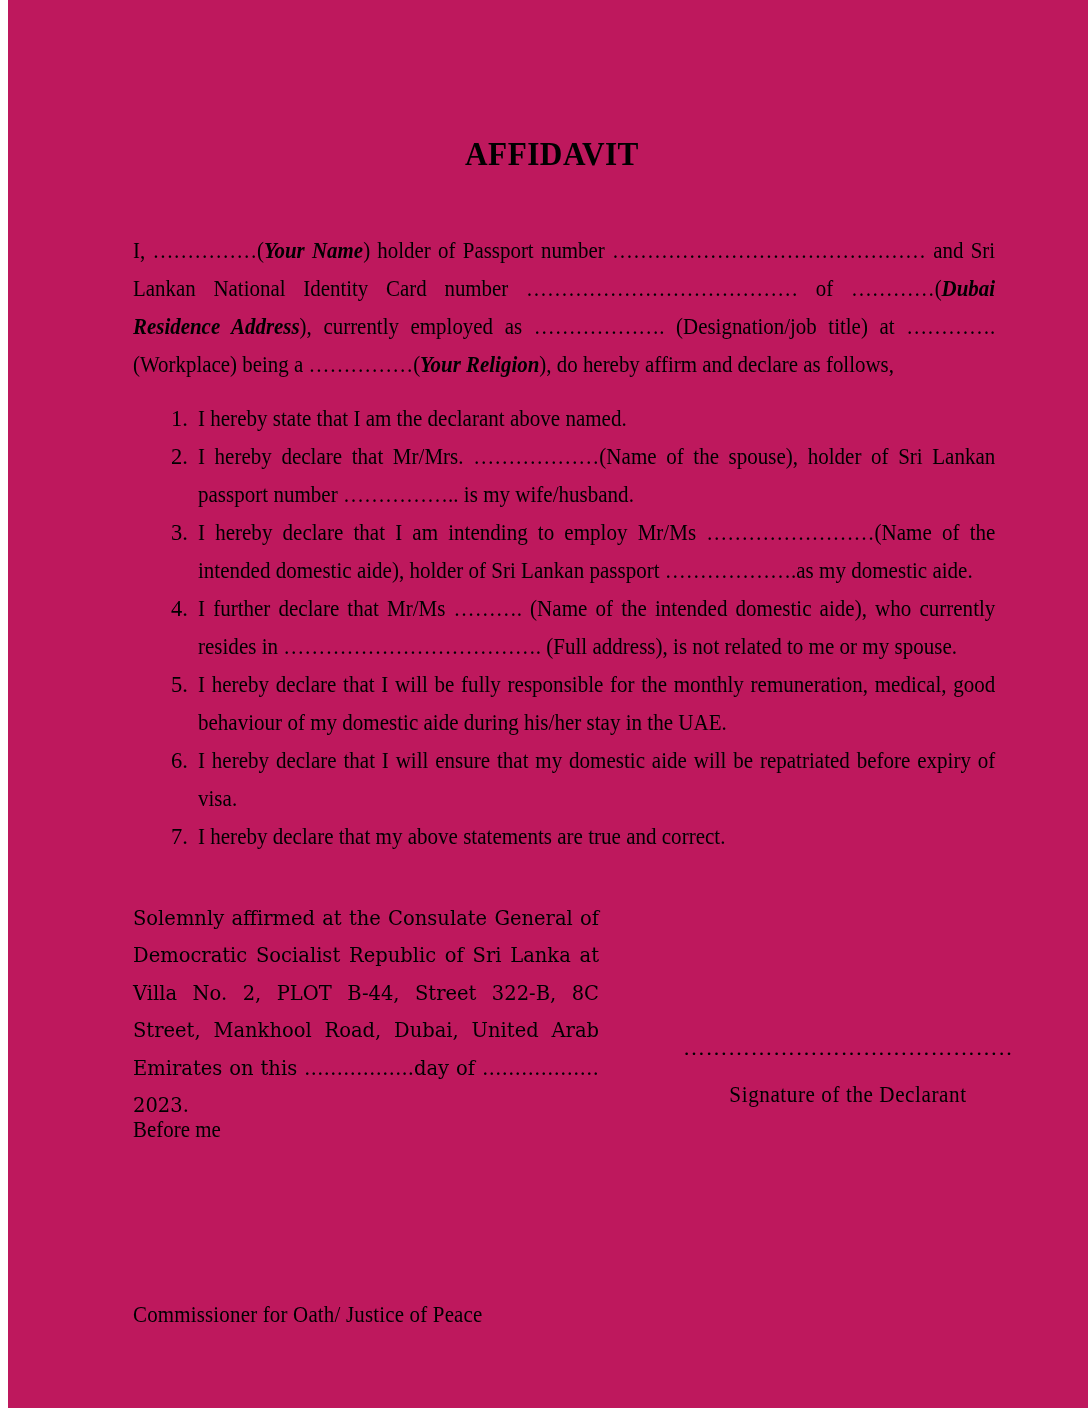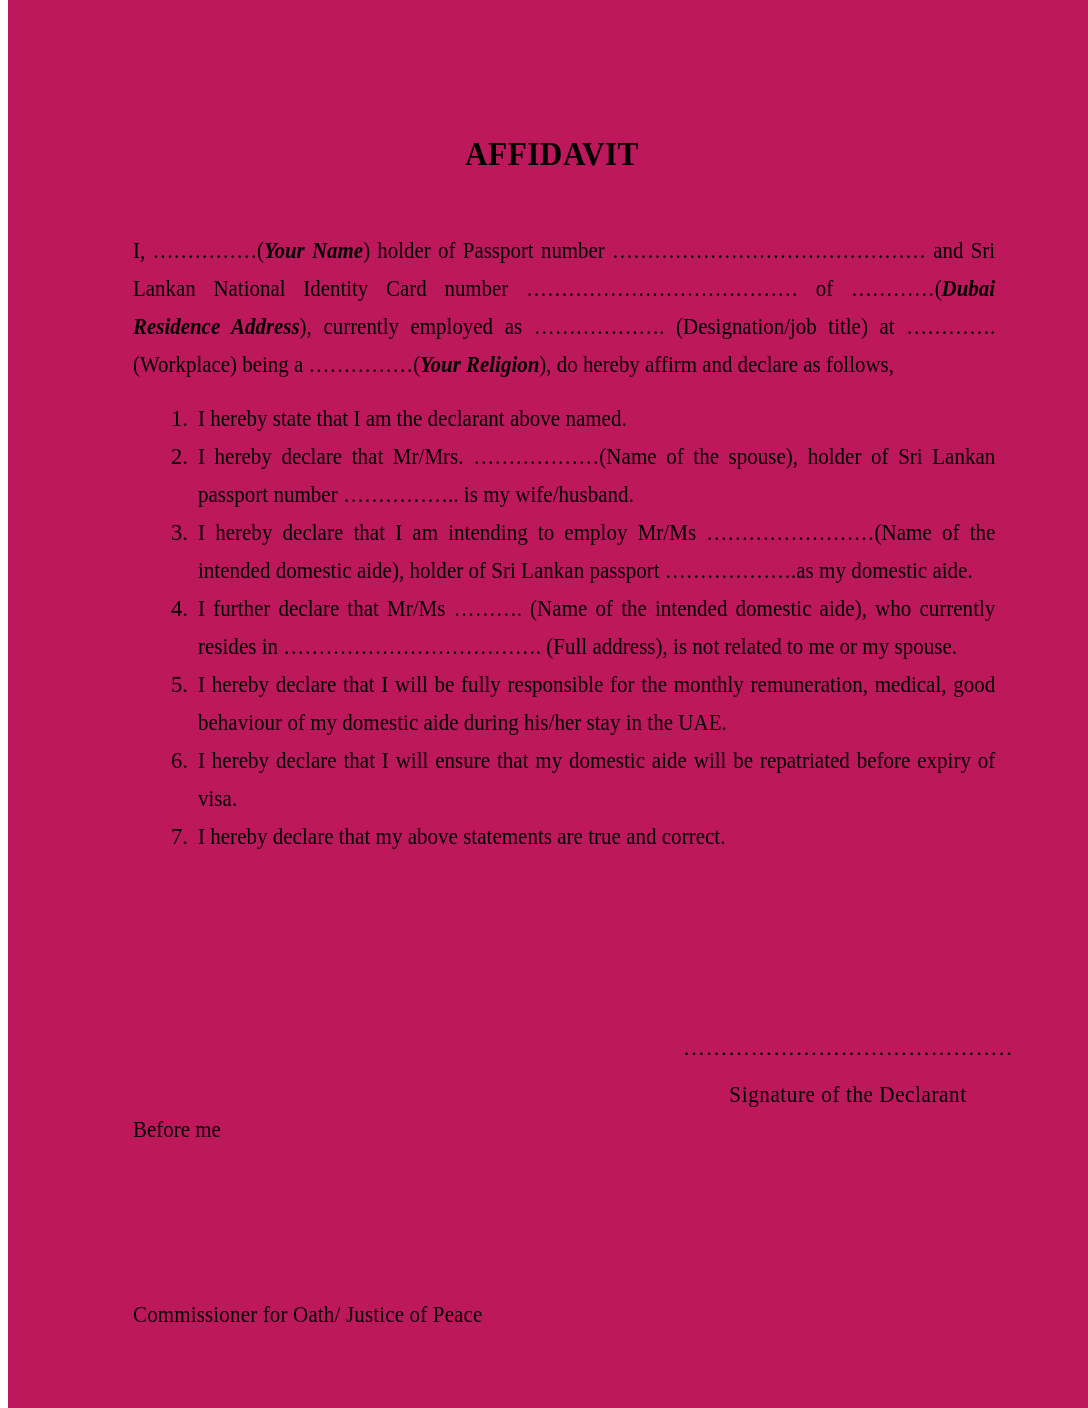--- a/index.html
+++ b/index.html
@@ -186,20 +186,21 @@
     <div class="clause">
       <span class="num">6.</span>
       <span class="body">I hereby declare that I will ensure that my domestic aide will be repatriated before expiry of visa.</span>
     </div>
     <div class="clause">
       <span class="num">7.</span>
       <span class="body">I hereby declare that my above statements are true and correct.</span>
     </div>
   </div>
 
+  <p class="closing">Solemnly affirmed at the Consulate General of Democratic Socialist Republic of Sri Lanka at Villa No. 2, PLOT B-44, Street 322-B, 8C Street, Mankhool Road, Dubai, United Arab Emirates on this ……………..day of ………………2023.</p>
 
   <div class="sig-block">
     <div class="sig-line">…………………………………………</div>
     <div class="sig-caption">Signature of the Declarant</div>
   </div>
 
   <div class="before-me">Before me</div>
 
   <div class="commissioner">Commissioner for Oath/ Justice of Peace</div>
 

